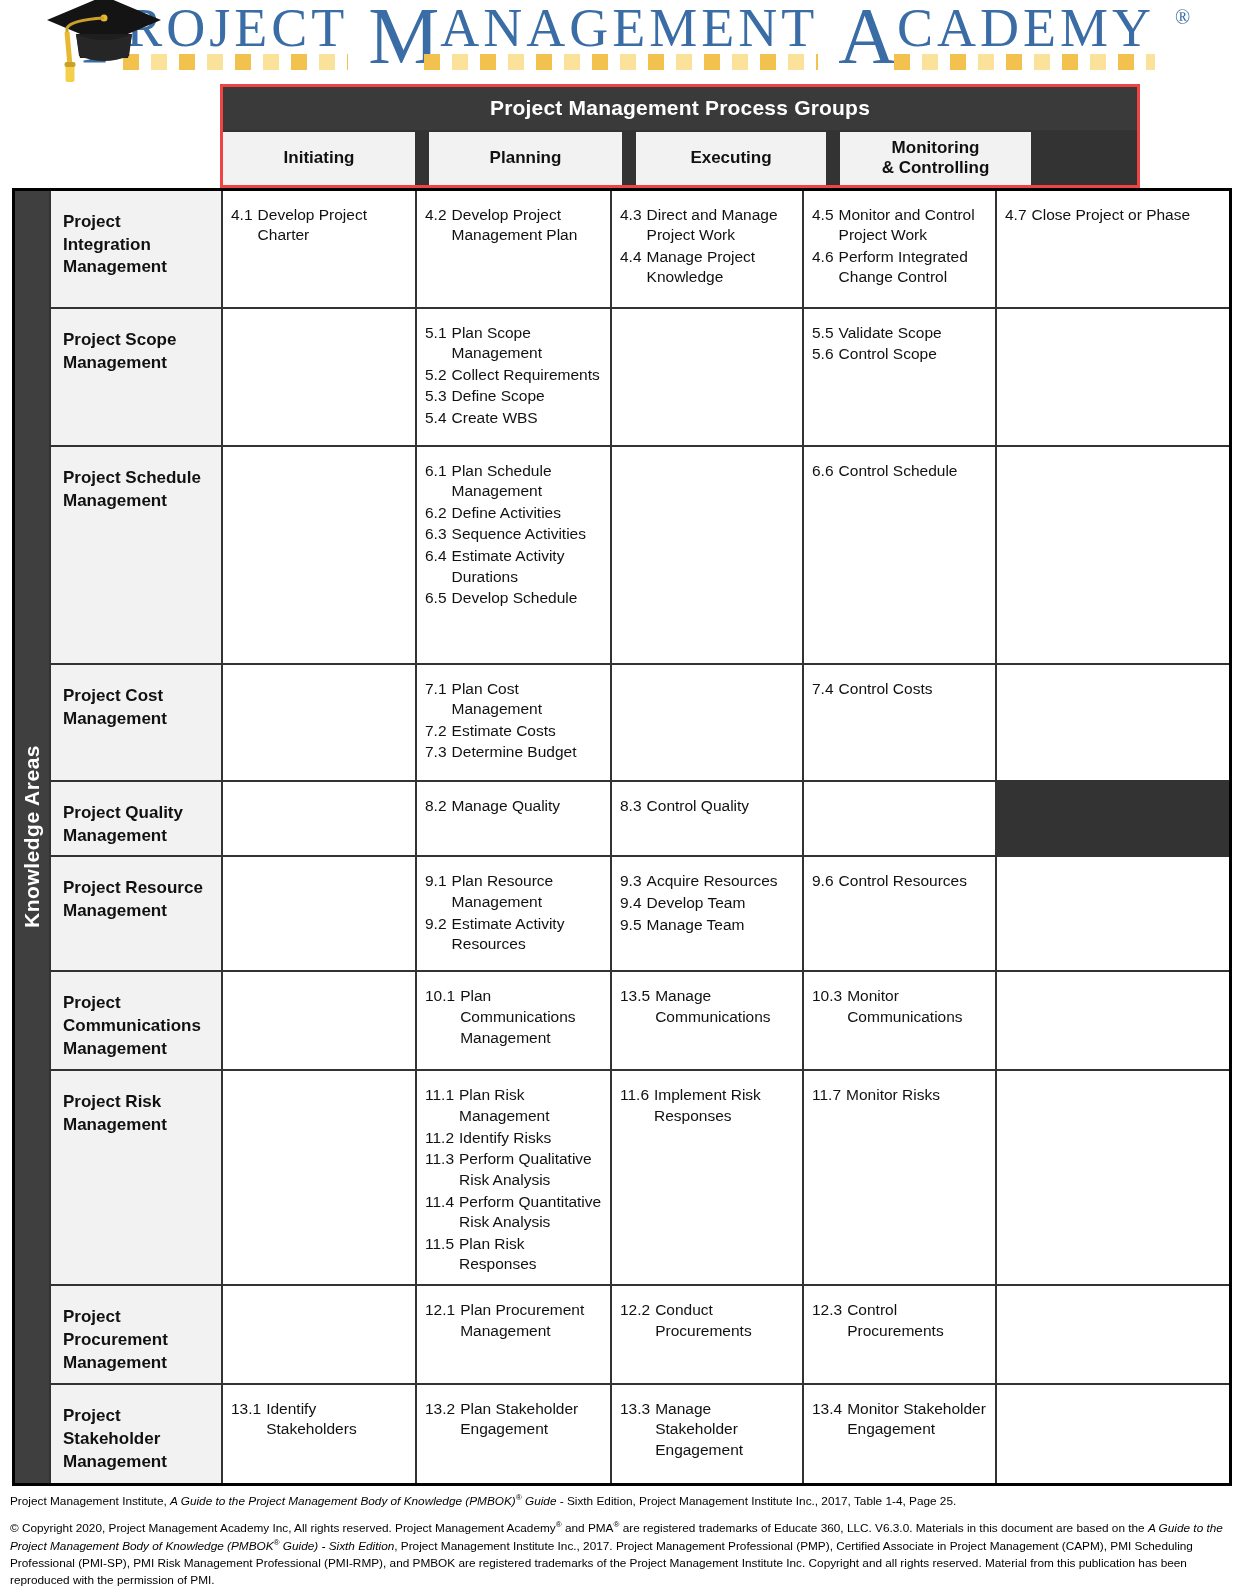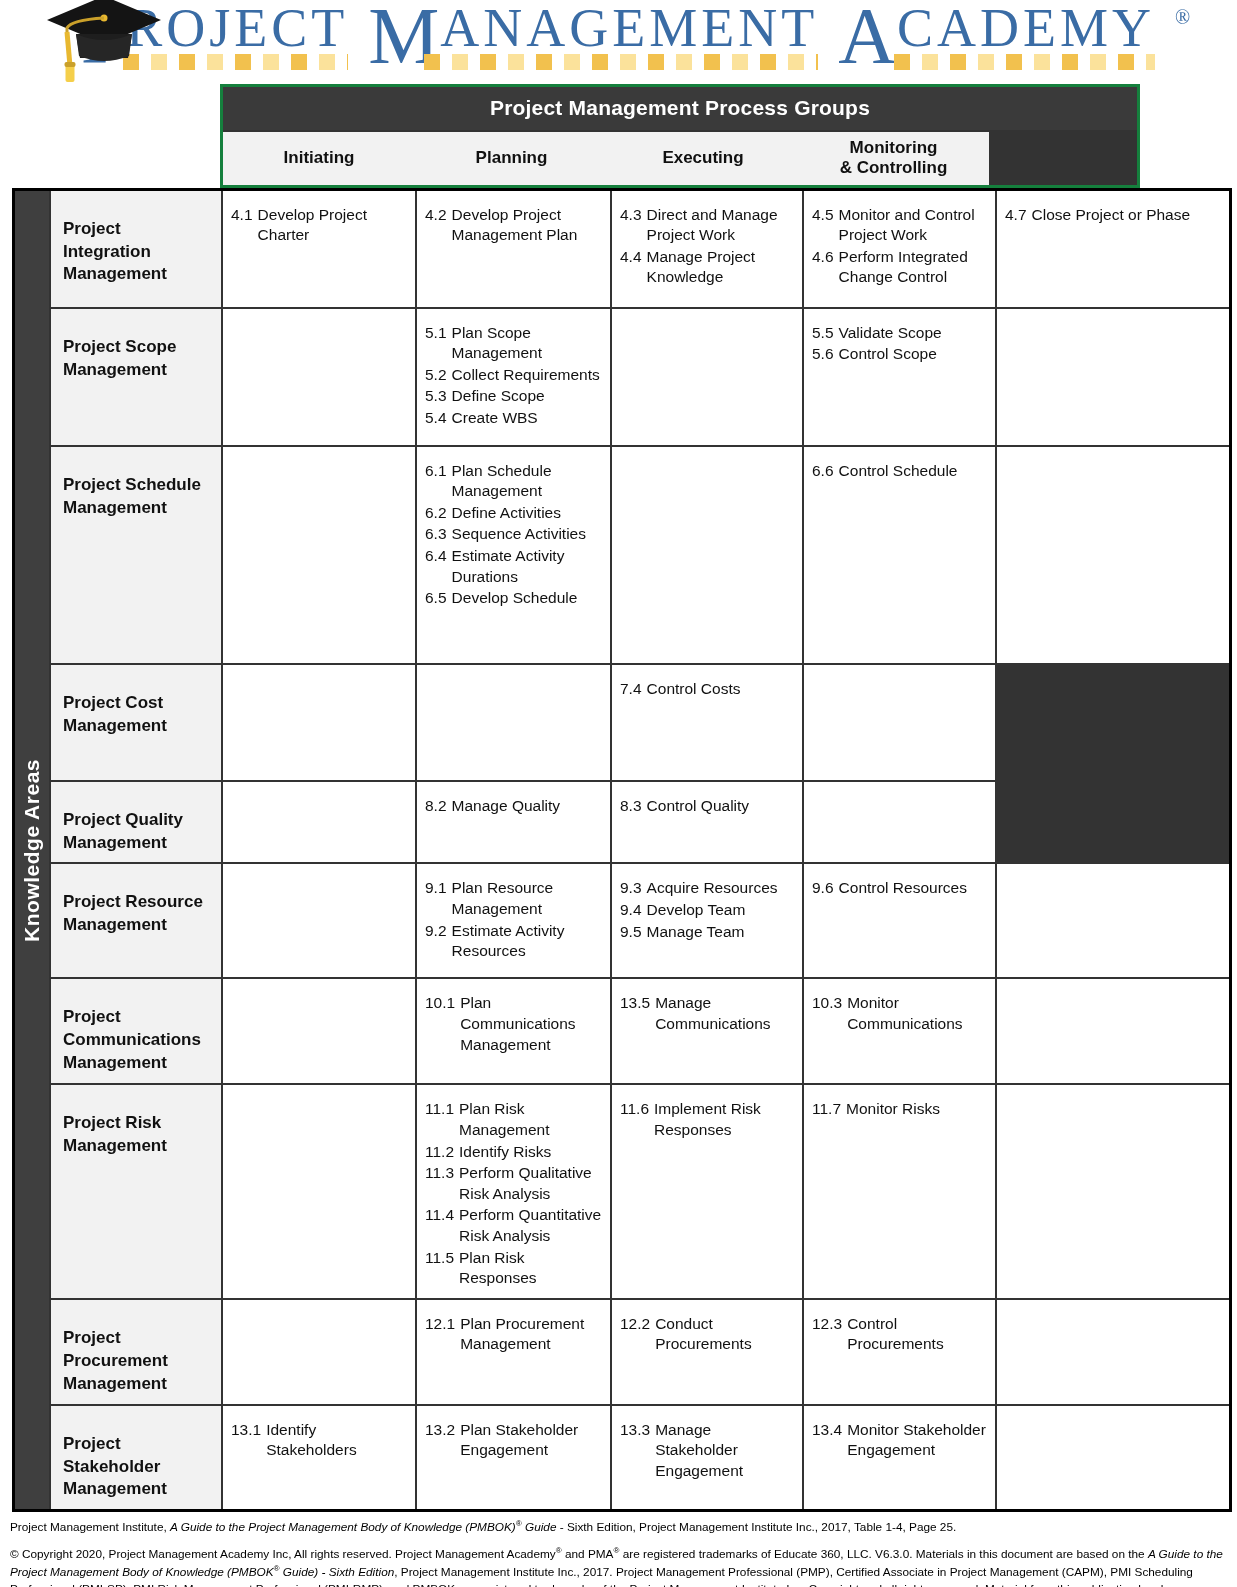--- a/index.html
+++ b/index.html
@@ -15,36 +15,36 @@
   .logo .rest { font-family:"Liberation Serif", serif; font-size:54px; line-height:0.86; letter-spacing:4px; margin-top:1px; }
   .logo .dash-strip { position:absolute; left:42px; right:0; top:50px; height:16px;
     background:repeating-linear-gradient(90deg,
       var(--gold1) 0 16px, transparent 16px 28px,
       var(--gold2) 28px 44px, transparent 44px 56px); }
   .logo .word-m .dash-strip, .logo .word-a .dash-strip { left:56px; }
   .logo .reg { font-family:"Liberation Serif", serif; font-size:20px; margin-top:2px; }
   .cap-icon { position:absolute; left:-4px; top:-10px; width:122px; height:96px; z-index:3; }
 
   
-  .pg-header { margin-left:220px; width:920px; margin-top:14px; border:3px solid #15803d; }
+  .pg-header { margin-left:220px; width:920px; margin-top:14px; border:3px solid #ef4444; }
   .pg-titlebar { background:var(--barDark); color:#fff; font-weight:bold; font-size:21px;
     text-align:center; padding:9px 0 10px; letter-spacing:0.2px; }
-  .pg-cols { display:grid; grid-template-columns:192px 193px 190px 191px 232px; gap:0;
+  .pg-cols { display:grid; grid-template-columns:192px 193px 190px 191px 232px; gap:14px;
     background:var(--line); border-top:2px solid var(--line); }
   .pg-col { background:var(--cellGray); min-height:53px; display:flex; align-items:center; justify-content:center;
     font-weight:bold; font-size:17px; text-align:center; white-space:pre-line; line-height:1.2; }
 
   .body-table { margin-left:12px; width:1220px; border:3px solid #000; display:flex; background:var(--line); }
   .ka-strip { width:34px; background:var(--strip); display:flex; align-items:center; justify-content:center; flex:0 0 34px; }
   .ka-strip span { writing-mode:vertical-rl; transform:rotate(180deg); color:#fff; font-weight:bold;
     font-size:21px; letter-spacing:0.5px; white-space:nowrap; }
   .rows { flex:1; display:flex; flex-direction:column; gap:2px; margin-left:2px; }
   .row { display:grid; grid-template-columns:170px 192px 193px 190px 191px 232px; gap:2px; background:var(--line); }
   .ka-cell { background:var(--cellGray); font-weight:bold; font-size:17px; line-height:1.35;
-    padding:27px 8px 8px 12px; }
+    padding:20px 8px 8px 12px; }
   .p-cell { background:#fff; padding:14px 6px 8px 8px; font-size:15.5px; line-height:1.33; }
   .p-item { display:flex; margin-bottom:1px; }
   .p-num { flex:0 0 auto; margin-right:5px; white-space:nowrap; }
   .p-txt { flex:1; }
 
   
   .footer { margin:6px 10px 0 10px; font-size:11.8px; line-height:1.45; color:#000; }
   .footer .cite { margin-bottom:9px; }
   .footer sup { font-size:8px; }
   .footer em { font-style:italic; }
@@ -204,20 +204,34 @@
           <div class="p-item">
             <span class="p-num">6.6</span>
             <span class="p-txt">Control Schedule</span>
           </div>
         </div>
         <div class="p-cell"></div>
       </div>
       <div class="row" style="min-height: 115px;">
         <div class="ka-cell">Project Cost Management</div>
         <div class="p-cell"></div>
+        <div class="p-cell">
+          <div class="p-item">
+            <span class="p-num">7.1</span>
+            <span class="p-txt">Plan Cost Management</span>
+          </div>
+          <div class="p-item">
+            <span class="p-num">7.2</span>
+            <span class="p-txt">Estimate Costs</span>
+          </div>
+          <div class="p-item">
+            <span class="p-num">7.3</span>
+            <span class="p-txt">Determine Budget</span>
+          </div>
+        </div>
         <div class="p-cell"></div>
         <div class="p-cell">
           <div class="p-item">
             <span class="p-num">7.4</span>
             <span class="p-txt">Control Costs</span>
           </div>
         </div>
         <div class="p-cell"></div>
       </div>
       <div class="row" style="min-height: 73px;">

